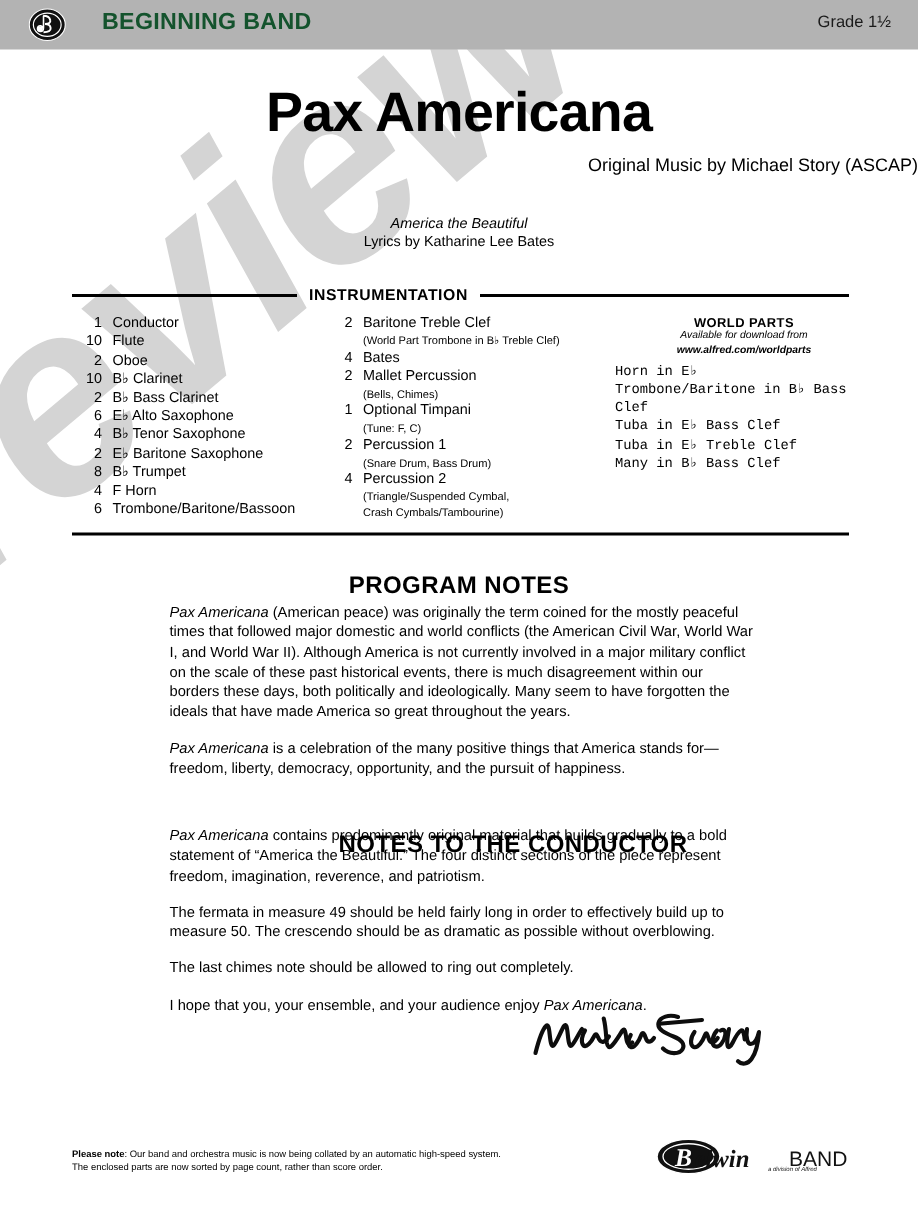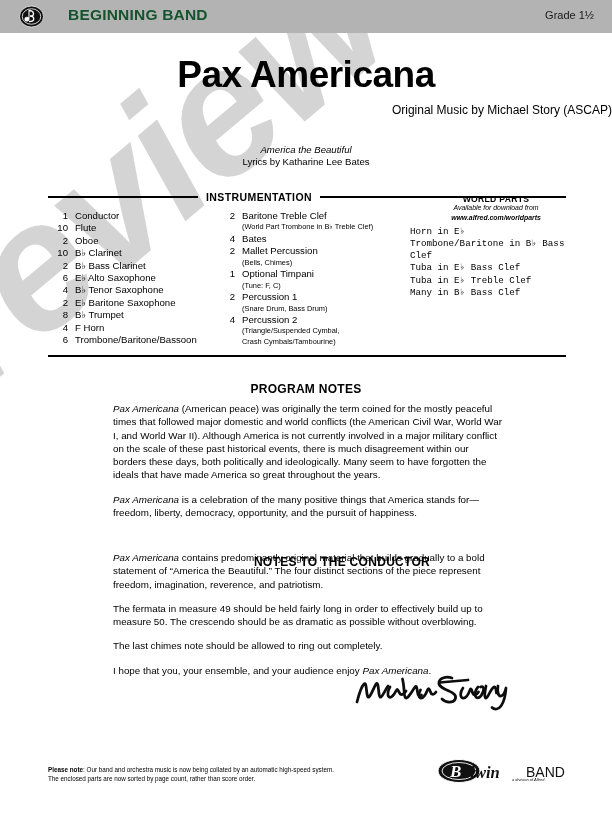--- a/index.html
+++ b/index.html
@@ -155,21 +155,21 @@
   .instr-name { flex: 1 1 auto; }
   .instr-sub {
     font-size: 7.4px;
     line-height: 10.5px;
     margin-left: 27px;
   }
 
   
   .world-parts {
     position: absolute;
-    left: 410px; top: 194px;
+    left: 410px; top: 210px;
     width: 172px;
   }
   .wp-title {
     text-align: center;
     font-size: 8.6px;
     font-weight: bold;
     letter-spacing: 0.3px;
   }
   .wp-sub {
     text-align: center;
@@ -190,21 +190,21 @@
     line-height: 12.2px;
     font-family: Liberation Mono, monospace;
   }
 
   
   .section-heading {
     position: absolute;
     width: 612px;
     left: 0;
     text-align: center;
-    font-size: 12px;
+    font-size: 16px;
     font-weight: bold;
     letter-spacing: 0.3px;
   }
   #program-notes-heading { top: 382px; }
   #conductor-notes-heading { top: 555px; padding-left: 36px; }
 
   .body-block {
     position: absolute;
     left: 113px;
     width: 390px;

